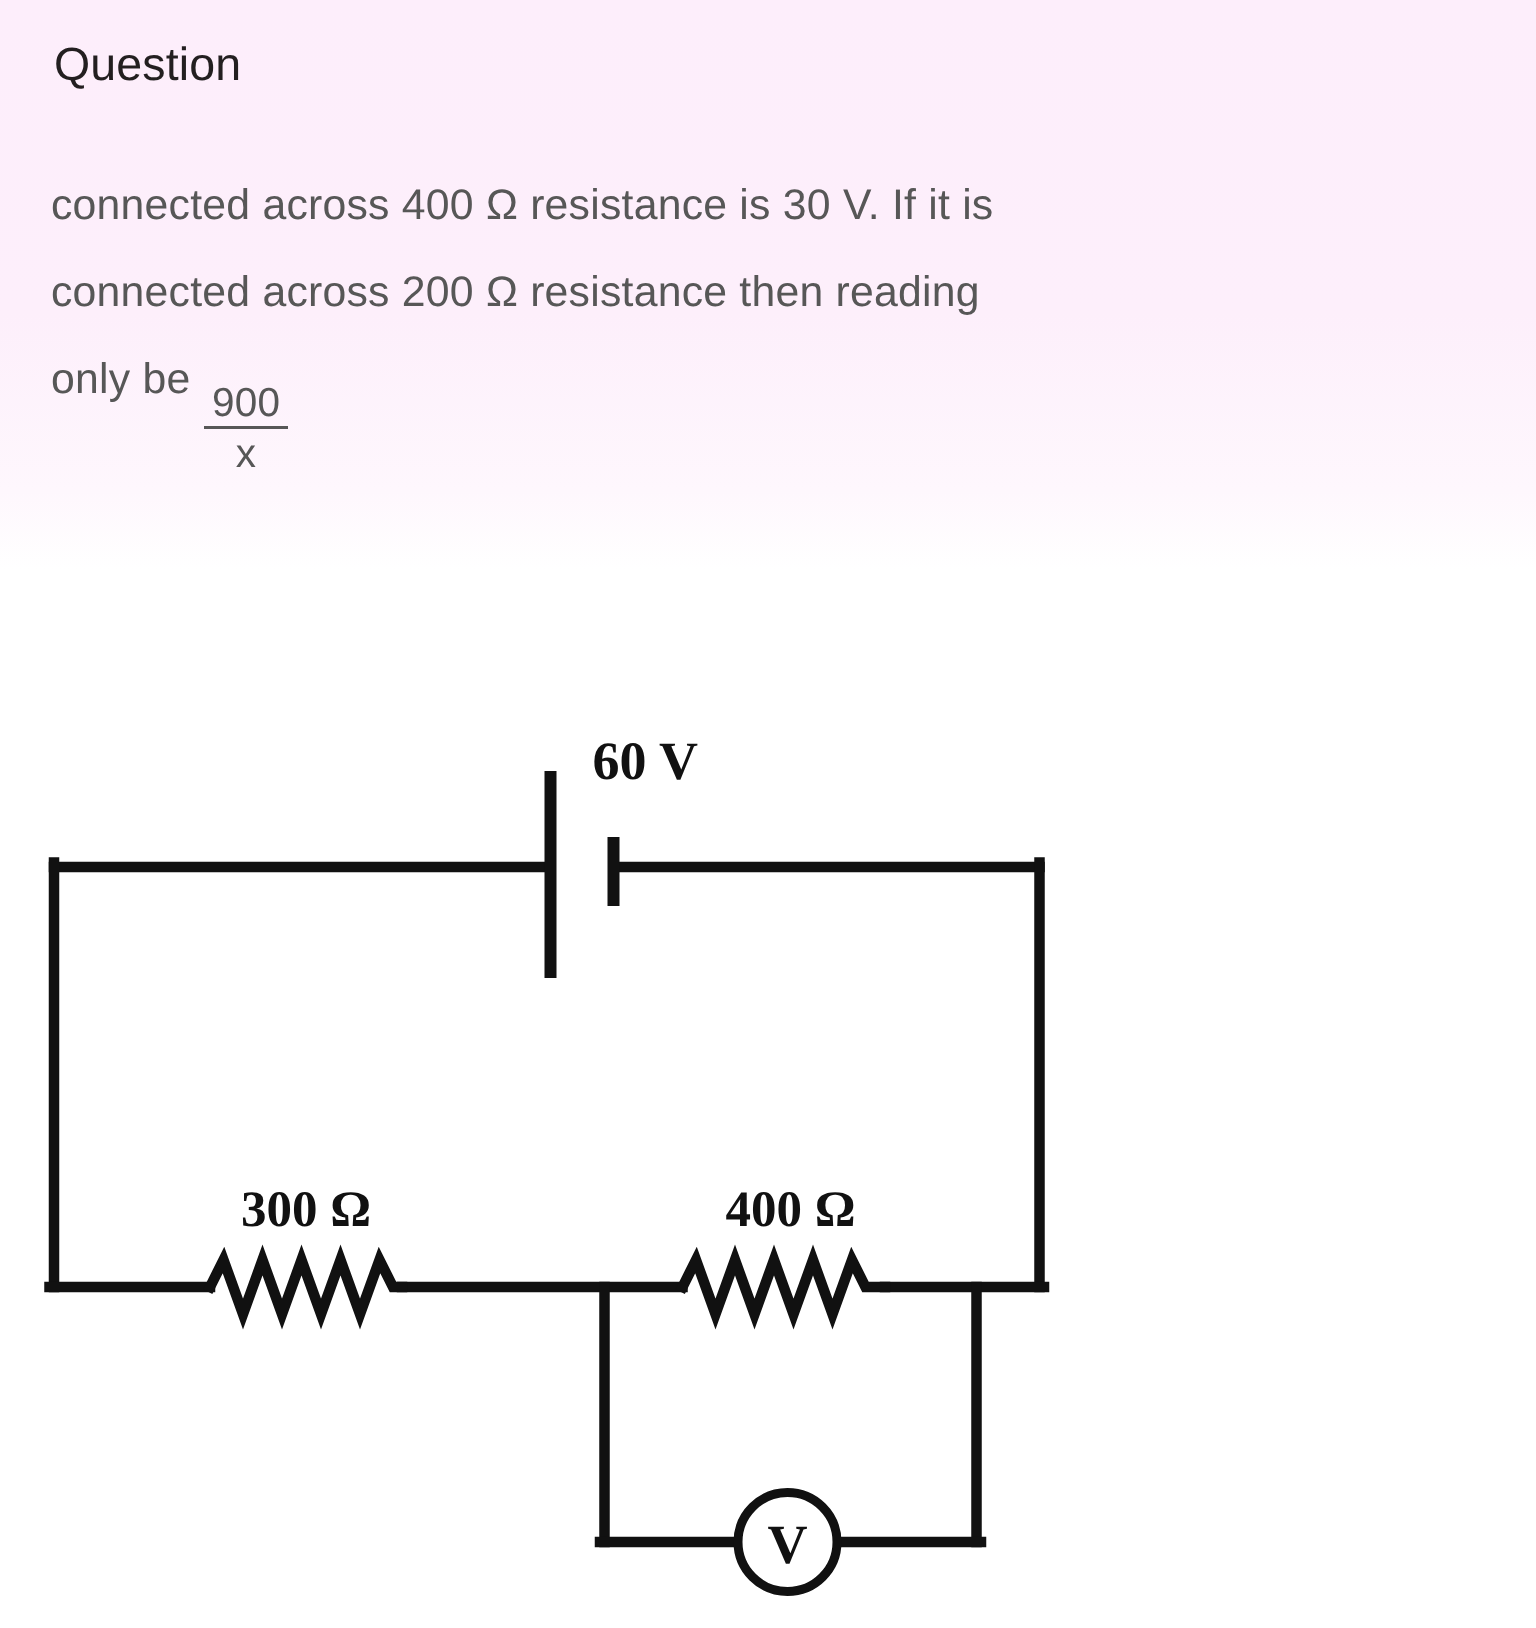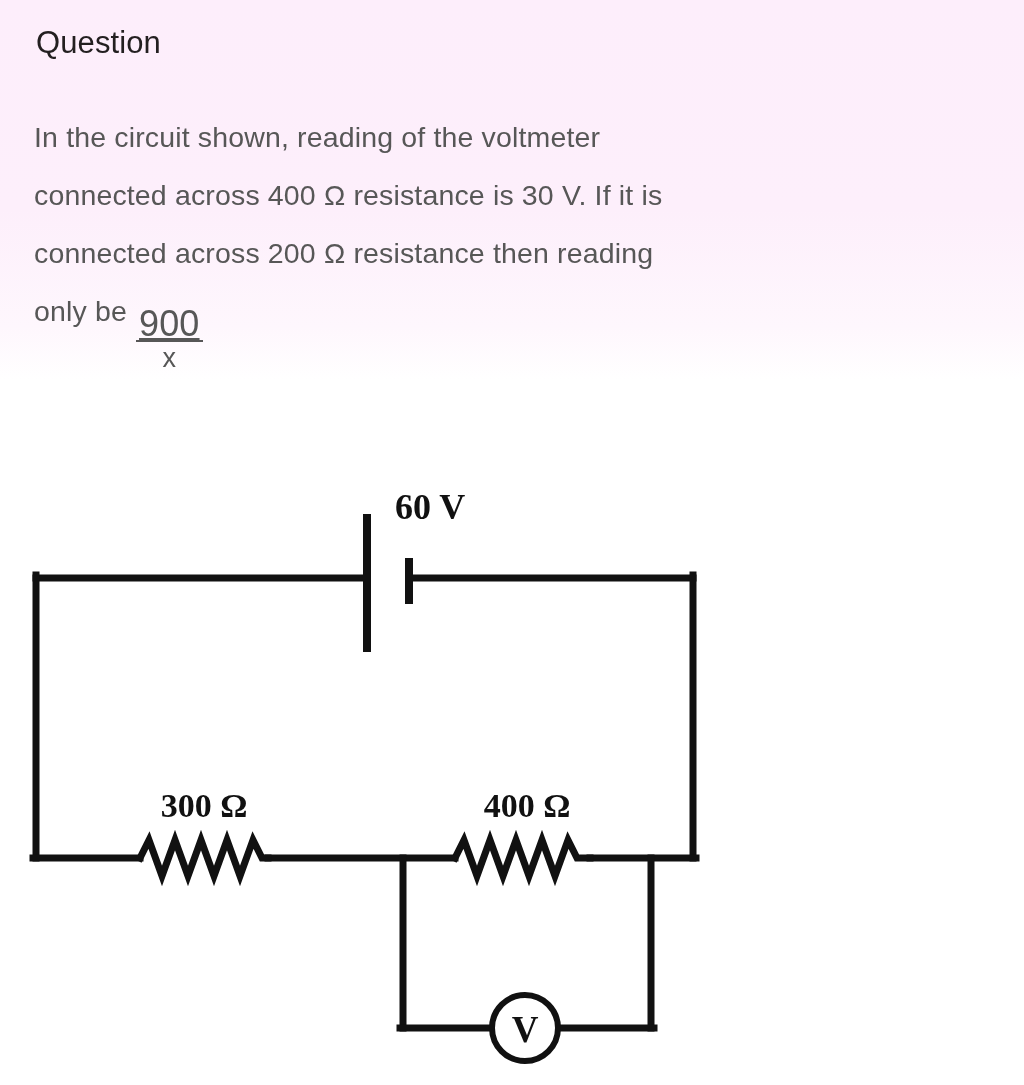--- a/index.html
+++ b/index.html
@@ -57,24 +57,23 @@
 
   .frac {
     display: inline-flex;
     flex-direction: column;
     align-items: center;
     vertical-align: -0.52em;
     margin: 0 1px;
     line-height: 1;
   }
   .frac .num {
-    font-size: 36px;
+    font-size: 27px;
     line-height: 30px;
     padding: 0 3px;
-    text-decoration: underline;
   }
   .frac .bar {
     display: block;
     width: 100%;
     min-width: 56px;
     height: 2px;
     background: #575757;
     margin: 1px 0 0 0;
   }
   .frac .den {
@@ -103,21 +102,20 @@
 </head>
 <body>
 
 <div id="bg-wash"></div>
 
 <div id="content">
 
   <div id="question-heading">Question</div>
 
   <div id="question-body">
-    <span class="ln">In the circuit shown, reading of the voltmeter</span>
     <span class="ln">connected across 400 Ω resistance is 30 V. If it is</span>
     <span class="ln">connected across 200 Ω resistance then reading</span>
     <span class="ln"><span>only be</span>&nbsp;<span class="frac">
           <span class="num">900</span>
           <span class="bar"></span>
           <span class="den">x</span>
         </span></span>
   </div>
 
   <div id="circuit-figure">

